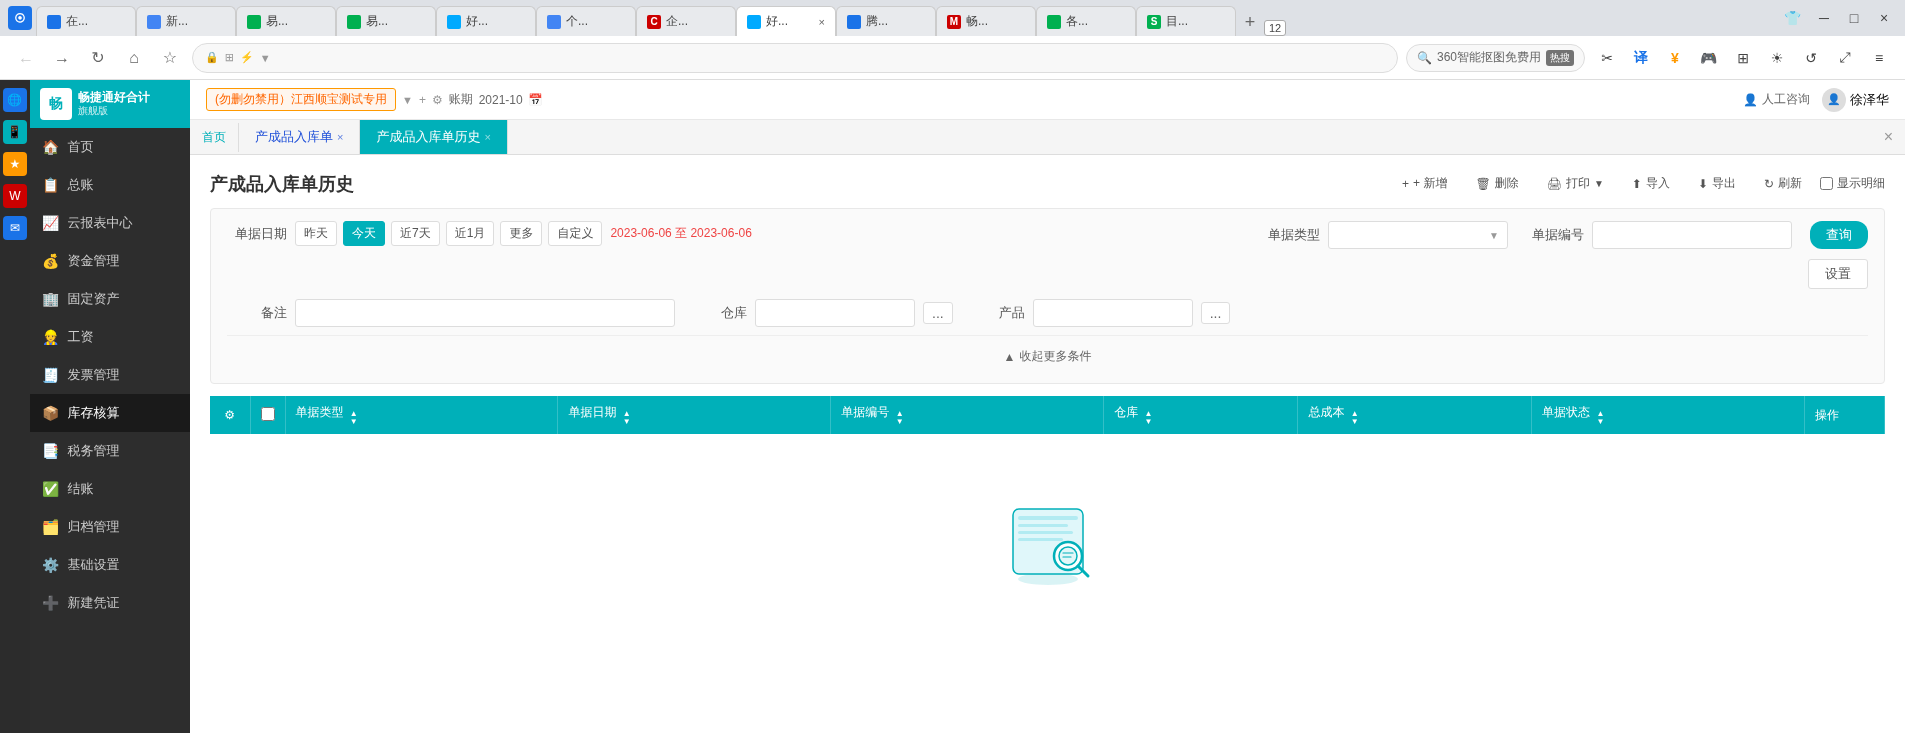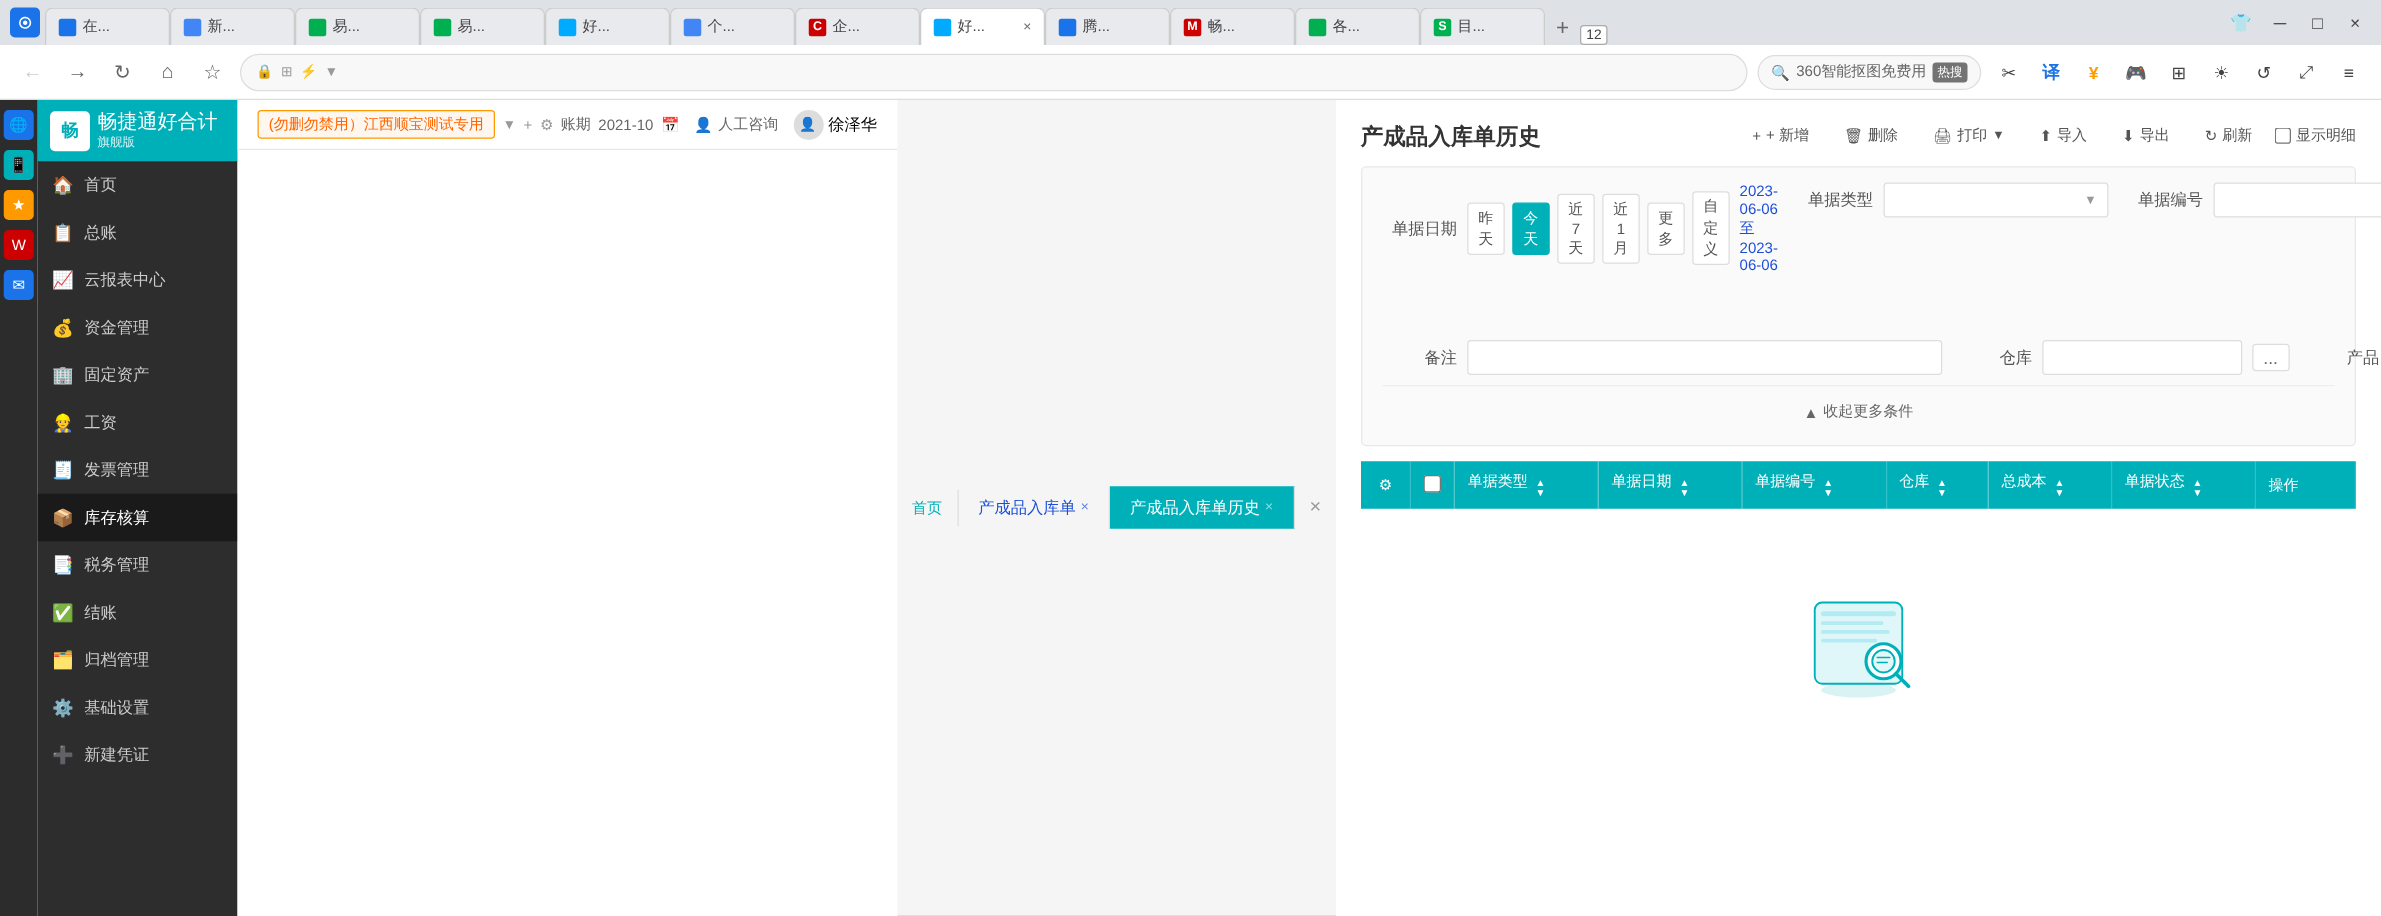--- a/index.html
+++ b/index.html
@@ -32,50 +32,50 @@
     .app-container { display: flex; flex: 1; overflow: hidden; }
 
     
     .app-sidebar { width: 30px; background: #2c2c2c; display: flex; flex-direction: column; align-items: center; padding: 8px 0; gap: 8px; }
     .app-icon { width: 24px; height: 24px; border-radius: 4px; display: flex; align-items: center; justify-content: center; cursor: pointer; font-size: 12px; }
 
     
     .main-sidebar { width: 160px; background: #2d2d2d; display: flex; flex-direction: column; }
     .sidebar-header { background: #00b0b9; padding: 8px 10px; display: flex; align-items: center; gap: 6px; }
     .sidebar-logo { width: 32px; height: 32px; background: #fff; border-radius: 4px; display: flex; align-items: center; justify-content: center; font-size: 14px; font-weight: bold; color: #00b0b9; }
-    .sidebar-title { color: #fff; font-size: 16px; font-weight: normal; line-height: 1.2; }
+    .sidebar-title { color: #fff; font-size: 12px; font-weight: bold; line-height: 1.2; }
     .sidebar-subtitle { color: rgba(255,255,255,0.8); font-size: 10px; }
     .sidebar-items { flex: 1; overflow-y: auto; }
     .sidebar-item { display: flex; align-items: center; padding: 10px 12px; color: #ccc; cursor: pointer; gap: 8px; font-size: 13px; }
     .sidebar-item.active { background: #1a1a1a; color: #fff; }
     .sidebar-item-icon { font-size: 14px; color: #aaa; }
     .sidebar-item.active .sidebar-item-icon { color: #00b0b9; }
 
     
-    .main-content { flex: 1; display: flex; flex-direction: row; background: #fff; overflow: hidden; justify-content: flex-end; }
+    .main-content { flex: 1; display: flex; flex-direction: column; background: #fff; overflow: hidden; justify-content: flex-end; }
     .content-tab { padding: 8px 16px; font-size: 13px; color: #1d4ed8; cursor: pointer; border-right: 1px solid #ddd; display: flex; align-items: center; gap: 4px; }
     .content-tab.active { background: #00b0b9; color: #fff; }
     .content-tab-close { font-size: 11px; cursor: pointer; opacity: 0.7; }
 
     
     .page-content { flex: 1; padding: 16px 20px; overflow-y: auto; }
     .page-title { font-size: 18px; font-weight: bold; color: #333; margin-bottom: 16px; }
 
     
     .action-bar { display: flex; align-items: center; gap: 8px; margin-bottom: 16px; justify-content: flex-end; }
     .action-btn { display: flex; align-items: center; gap: 4px; padding: 4px 10px; border: none; background: transparent; color: #555; font-size: 12px; cursor: pointer; }
     .show-fields-checkbox { display: flex; align-items: center; gap: 4px; font-size: 12px; color: #555; }
 
     
     .filter-area { border: 1px solid #e8e8e8; border-radius: 4px; padding: 12px 16px; margin-bottom: 12px; background: #fafafa; }
     .filter-label { font-size: 13px; color: #555; width: 60px; text-align: right; flex-shrink: 0; }
     .filter-date-group { display: flex; align-items: center; gap: 6px; }
     .date-btn { padding: 3px 8px; border: 1px solid #ddd; border-radius: 3px; font-size: 12px; color: #555; cursor: pointer; background: #fff; }
     .date-btn.active { background: #00b0b9; color: #fff; border-color: #00b0b9; }
-    .date-range { font-size: 12px; color: #1d4ed8; }
+    .date-range { font-size: 12px; color: #ef4444; }
     .filter-select { min-width: 180px; height: 28px; border: 1px solid #ddd; border-radius: 3px; padding: 0 8px; font-size: 12px; display: flex; align-items: center; justify-content: space-between; background: #fff; cursor: pointer; }
     .filter-input { height: 28px; border: 1px solid #ddd; border-radius: 3px; padding: 0 8px; font-size: 12px; width: 200px; outline: none; }
     .filter-remark-input { height: 28px; border: 1px solid #ddd; border-radius: 3px; padding: 0 8px; font-size: 12px; width: 380px; outline: none; }
     .warehouse-select { min-width: 180px; height: 28px; border: 1px solid #ddd; border-radius: 3px; padding: 0 8px; font-size: 12px; display: flex; align-items: center; justify-content: space-between; background: #fff; cursor: pointer; }
     .ellipsis-btn { padding: 2px 8px; border: 1px solid #ddd; border-radius: 3px; font-size: 14px; color: #666; cursor: pointer; background: #fff; }
     .product-select { min-width: 180px; height: 28px; border: 1px solid #ddd; border-radius: 3px; padding: 0 8px; font-size: 12px; display: flex; align-items: center; justify-content: space-between; background: #fff; cursor: pointer; }
     .collapse-btn { display: flex; align-items: center; justify-content: center; gap: 4px; font-size: 12px; color: #666; cursor: pointer; padding: 6px; }
     .remark-detail-input { height: 28px; border: 1px solid #ddd; border-radius: 3px; padding: 0 8px; font-size: 12px; width: 380px; outline: none; }
 
     
@@ -411,21 +411,21 @@
                 </div>
               </div>
 
               <div style="display:flex;align-items:center;gap:8px;">
                 <span class="filter-label">单据编号</span>
                 <input type="text" class="filter-input" style="">
               </div>
 
               <div class="filter-query-area">
                 <button class="query-btn">查询</button>
-                <button class="settings-btn" style="margin-top:16px;">设置</button>
+                <button class="settings-btn" style="margin-top:4px;">设置</button>
               </div>
             </div>
 
             <div style="display:flex;align-items:center;gap:12px;margin-top:10px;">
               <div style="display:flex;align-items:center;gap:8px;">
                 <span class="filter-label">备注</span>
                 <input type="text" class="filter-remark-input" style="">
               </div>
               <div style="display:flex;align-items:center;gap:8px;">
                 <span class="filter-label">仓库</span>

